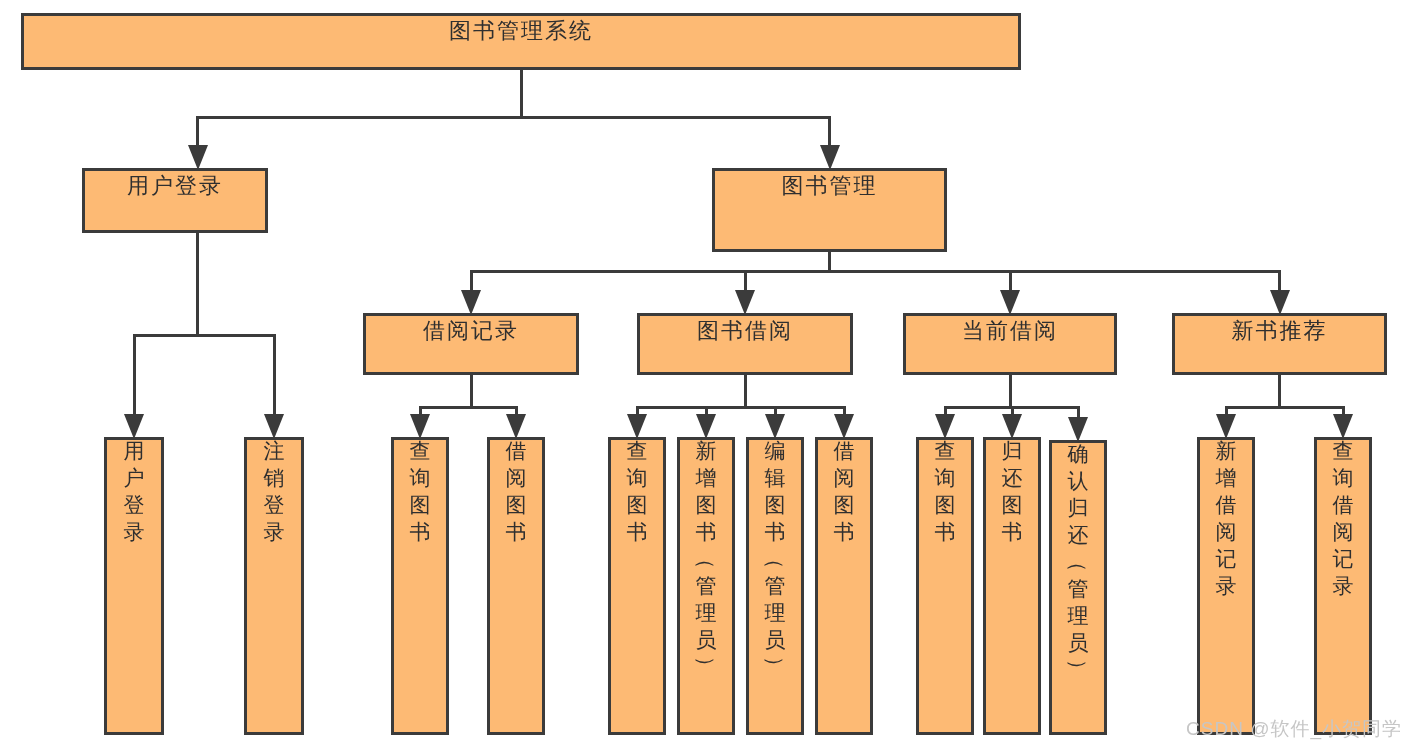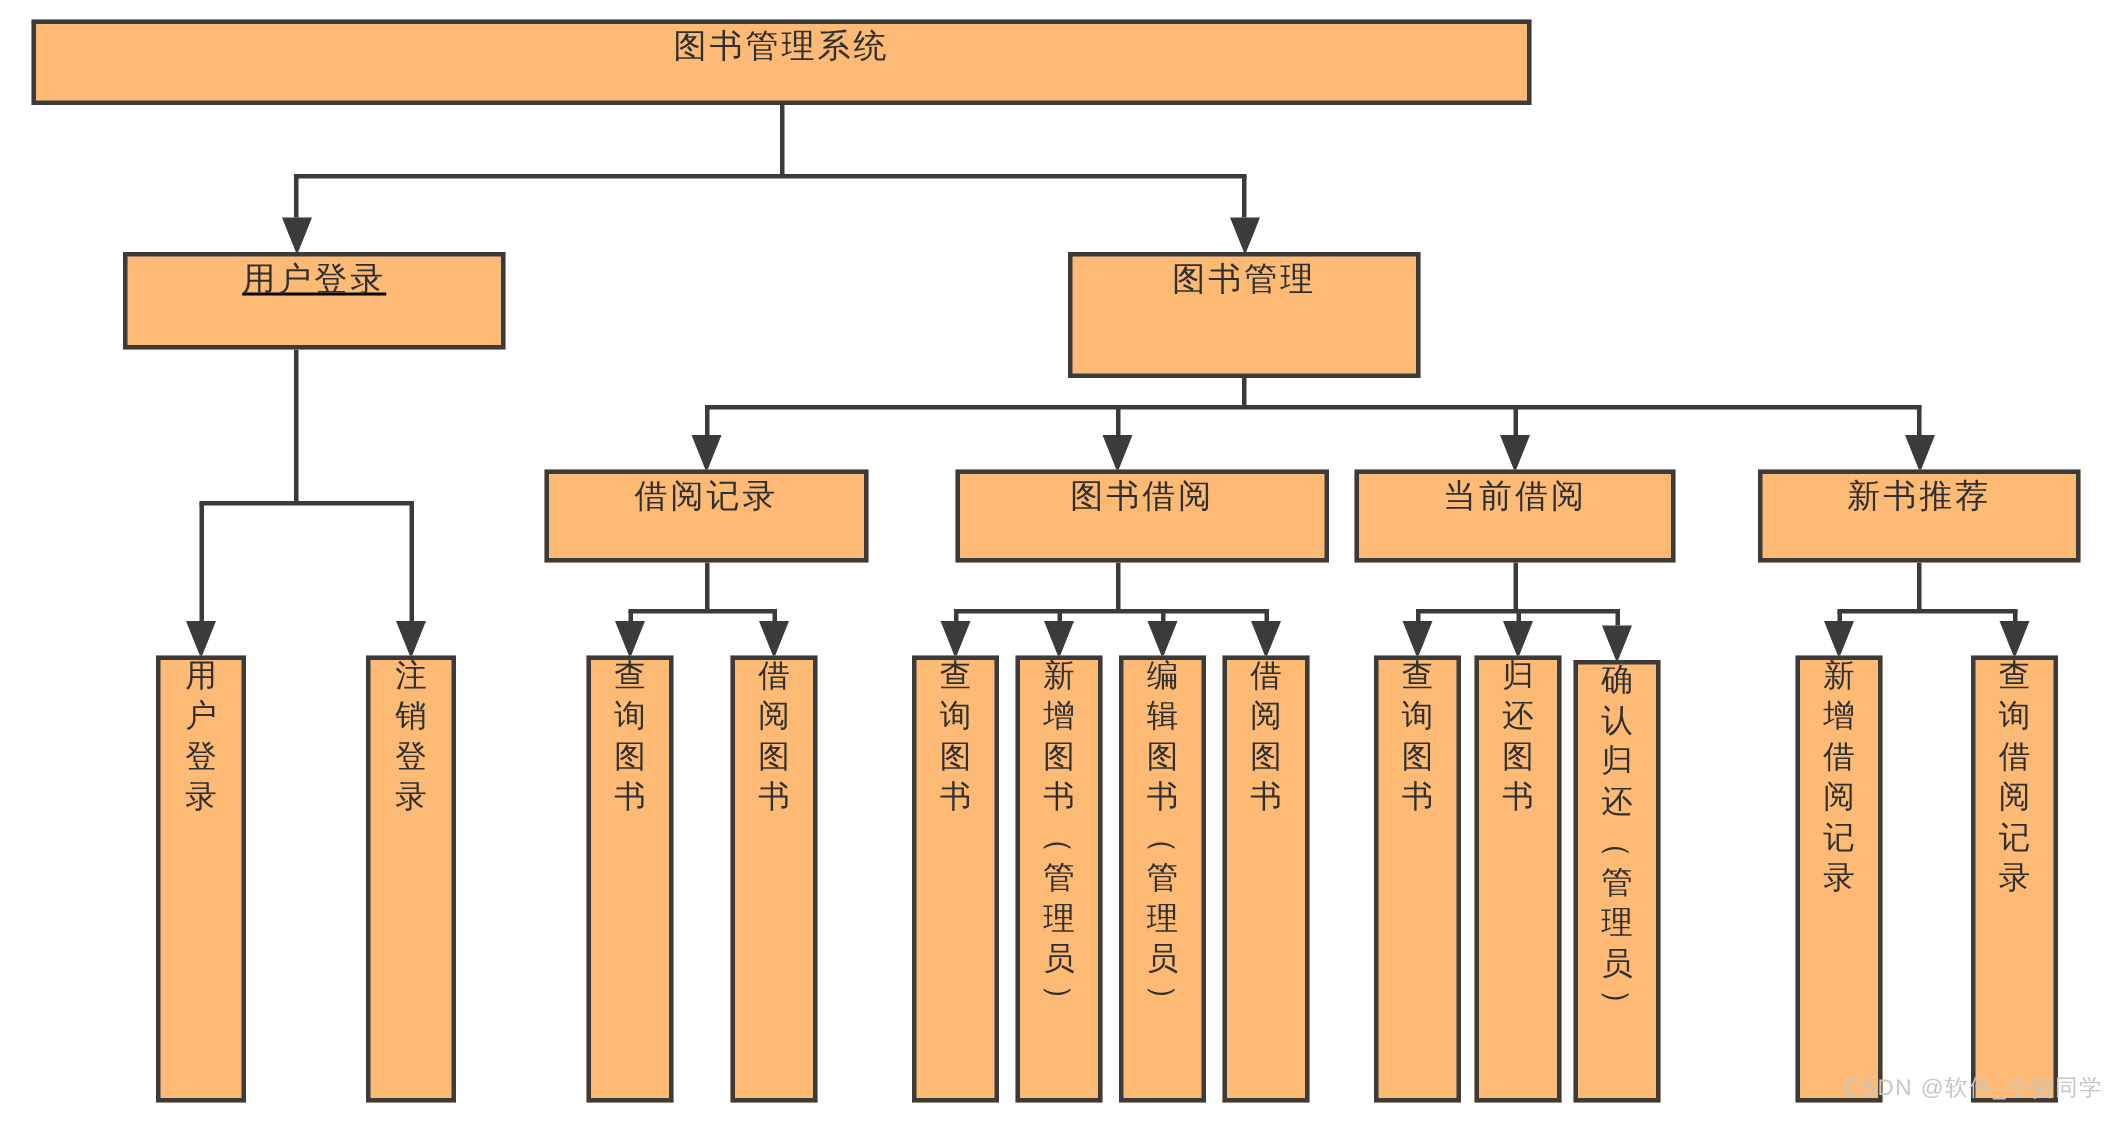--- a/index.html
+++ b/index.html
@@ -67,21 +67,21 @@
     height: 0;
     border-left: 10px solid transparent;
     border-right: 10px solid transparent;
     border-top: 25px solid var(--line, #3b3b3b);
     z-index: 1;
   }
   #watermark {
     position: absolute;
     right: 3px;
     top: 716px;
-    font-size: 15px;
+    font-size: 19px;
     letter-spacing: 1px;
     color: var(--watermark, #c6c6c6);
     z-index: 5;
     white-space: nowrap;
   }
 </style>
 </head>
 <body>
 
 <div id="canvas">
@@ -136,30 +136,30 @@
       <div class="line" style="left: 1224.5px; top: 405.5px; width: 120px; height: 3px;"></div>
       <div class="line" style="left: 1224.5px; top: 407px; width: 3px; height: 7px;"></div>
       <div class="arrow" style="left: 1216px; top: 414px;"></div>
       <div class="line" style="left: 1341.5px; top: 407px; width: 3px; height: 7px;"></div>
       <div class="arrow" style="left: 1333px; top: 414px;"></div>
     </div>
   <div id="nodes-layer">
       <div class="node horizontal" style="left: 21px; top: 13px; width: 1000px; height: 57px;">
         <span class="hlabel">图书管理系统</span>
       </div>
-      <div class="node horizontal" style="left: 82px; top: 168px; width: 255px; height: 65px; text-decoration: underline;">
+      <div class="node horizontal" style="left: 82px; top: 168px; width: 186px; height: 65px;">
         <span class="hlabel">用户登录</span>
       </div>
       <div class="node horizontal" style="left: 712px; top: 168px; width: 235px; height: 84px;">
         <span class="hlabel">图书管理</span>
       </div>
       <div class="node horizontal" style="left: 363px; top: 313px; width: 216px; height: 62px;">
         <span class="hlabel">借阅记录</span>
       </div>
-      <div class="node horizontal" style="left: 637px; top: 313px; width: 249px; height: 62px;">
+      <div class="node horizontal" style="left: 637px; top: 313px; width: 216px; height: 62px;">
         <span class="hlabel">图书借阅</span>
       </div>
       <div class="node horizontal" style="left: 903px; top: 313px; width: 214px; height: 62px;">
         <span class="hlabel">当前借阅</span>
       </div>
       <div class="node horizontal" style="left: 1172px; top: 313px; width: 215px; height: 62px;">
         <span class="hlabel">新书推荐</span>
       </div>
       <div class="node vertical" style="left: 104px; top: 437px; width: 60px; height: 298px;">
         <span class="vlabel">

